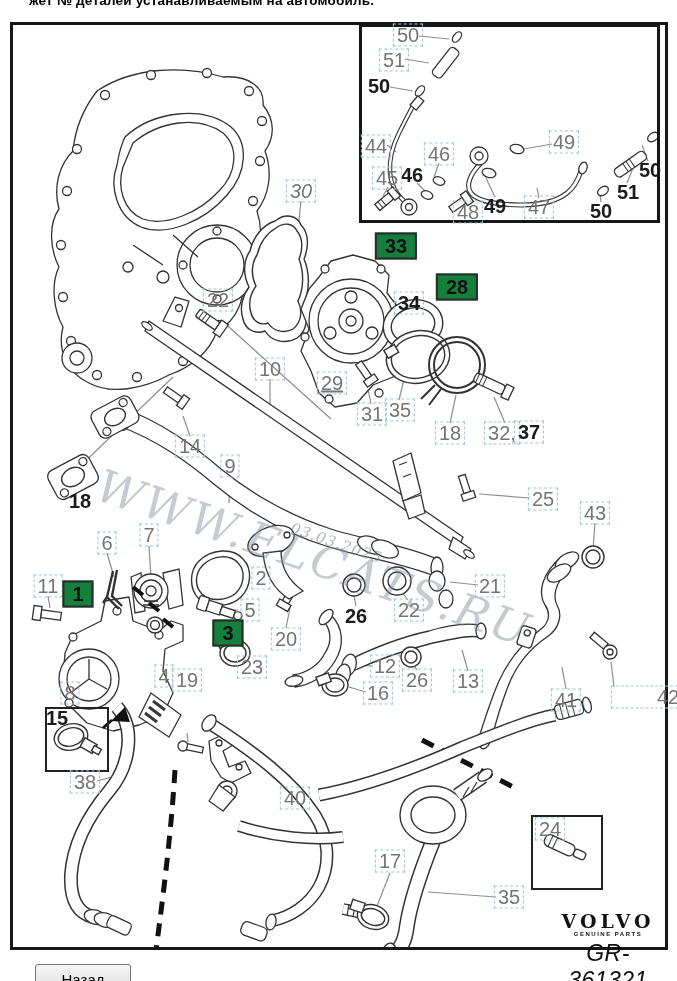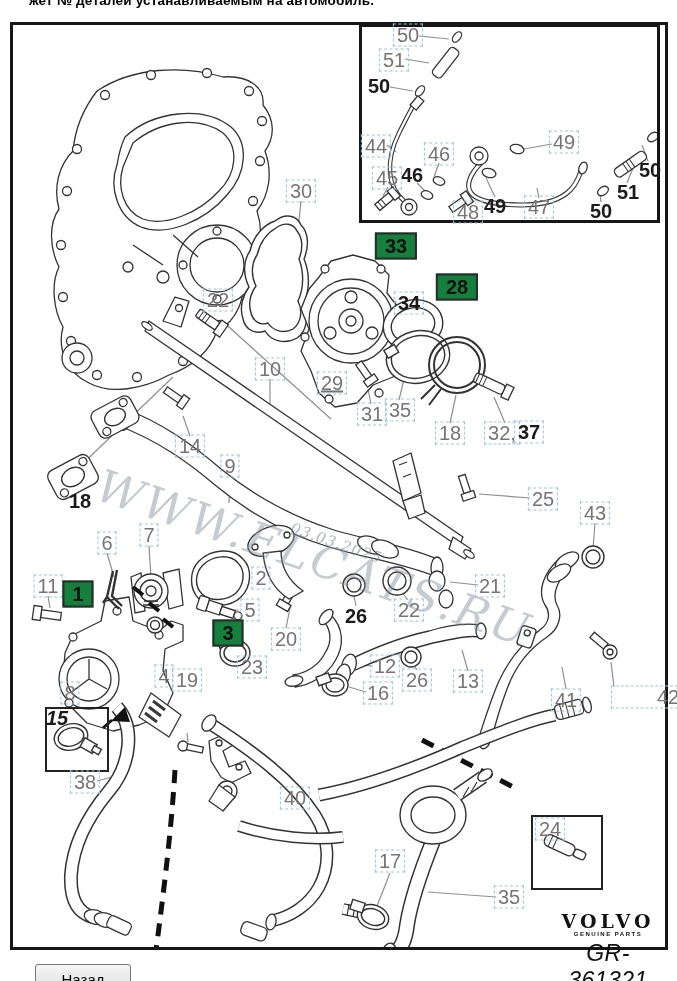--- a/index.html
+++ b/index.html
@@ -535,21 +535,21 @@
         <div class="lbl link" style="left: 426px; top: 129px;">46</div>
         <div class="lbl plain" style="left: 399px; top: 150px;">46</div>
         <div class="lbl link" style="left: 374px; top: 153px;">45</div>
         <div class="lbl link" style="left: 455px; top: 187px;">48</div>
         <div class="lbl plain" style="left: 482px; top: 181px;">49</div>
         <div class="lbl link" style="left: 526px; top: 182px;">47</div>
         <div class="lbl link" style="left: 551px; top: 117px;">49</div>
         <div class="lbl plain" style="left: 637px; top: 145px;">50</div>
         <div class="lbl plain" style="left: 615px; top: 167px;">51</div>
         <div class="lbl plain" style="left: 588px; top: 186px;">50</div>
-        <div class="lbl link" style="left: 288px; top: 166px;">30</div>
+        <div class="lbl link" style="left: 288px; top: 166px; font-style: italic;">30</div>
         <div class="lbl link" style="left: 205px; top: 275px;">22</div>
         <div class="lbl box" style="left: 383px; top: 221px;">33</div>
         <div class="lbl box" style="left: 444px; top: 262px;">28</div>
         <div class="lbl dark" style="left: 396px; top: 278px;">34</div>
         <div class="lbl link" style="left: 257px; top: 344px;">10</div>
         <div class="lbl link" style="left: 319px; top: 358px; text-decoration: underline;">29</div>
         <div class="lbl link" style="left: 359px; top: 389px;">31</div>
         <div class="lbl link" style="left: 387px; top: 385px;">35</div>
         <div class="lbl link" style="left: 437px; top: 408px;">18</div>
         <div class="lbl link" style="left: 489px; top: 408px;">32,</div>
@@ -572,21 +572,21 @@
         <div class="lbl link" style="left: 273px; top: 614px;">20</div>
         <div class="lbl link" style="left: 239px; top: 642px;">23</div>
         <div class="lbl link" style="left: 151px; top: 651px;">4</div>
         <div class="lbl link" style="left: 372px; top: 641px;">12</div>
         <div class="lbl link" style="left: 404px; top: 655px;">26</div>
         <div class="lbl link" style="left: 455px; top: 656px;">13</div>
         <div class="lbl link" style="left: 365px; top: 668px;">16</div>
         <div class="lbl link" style="left: 553px; top: 675px;">41</div>
         <div class="lbl link" style="left: 634px; top: 672px; padding-left: 45px;">42</div>
         <div class="lbl link" style="left: 57px; top: 668px;">8</div>
-        <div class="lbl plain" style="left: 44px; top: 693px; font-style: italic;">15</div>
+        <div class="lbl plain" style="left: 44px; top: 693px;">15</div>
         <div class="lbl link" style="left: 72px; top: 757px;">38</div>
         <div class="lbl link" style="left: 174px; top: 655px;">19</div>
         <div class="lbl link" style="left: 282px; top: 773px;">40</div>
         <div class="lbl link" style="left: 377px; top: 836px;">17</div>
         <div class="lbl link" style="left: 537px; top: 804px;">24</div>
         <div class="lbl link" style="left: 496px; top: 872px;">35</div>
       </div>
 
     <div class="brand">
       <div class="volvo">VOLVO</div>

